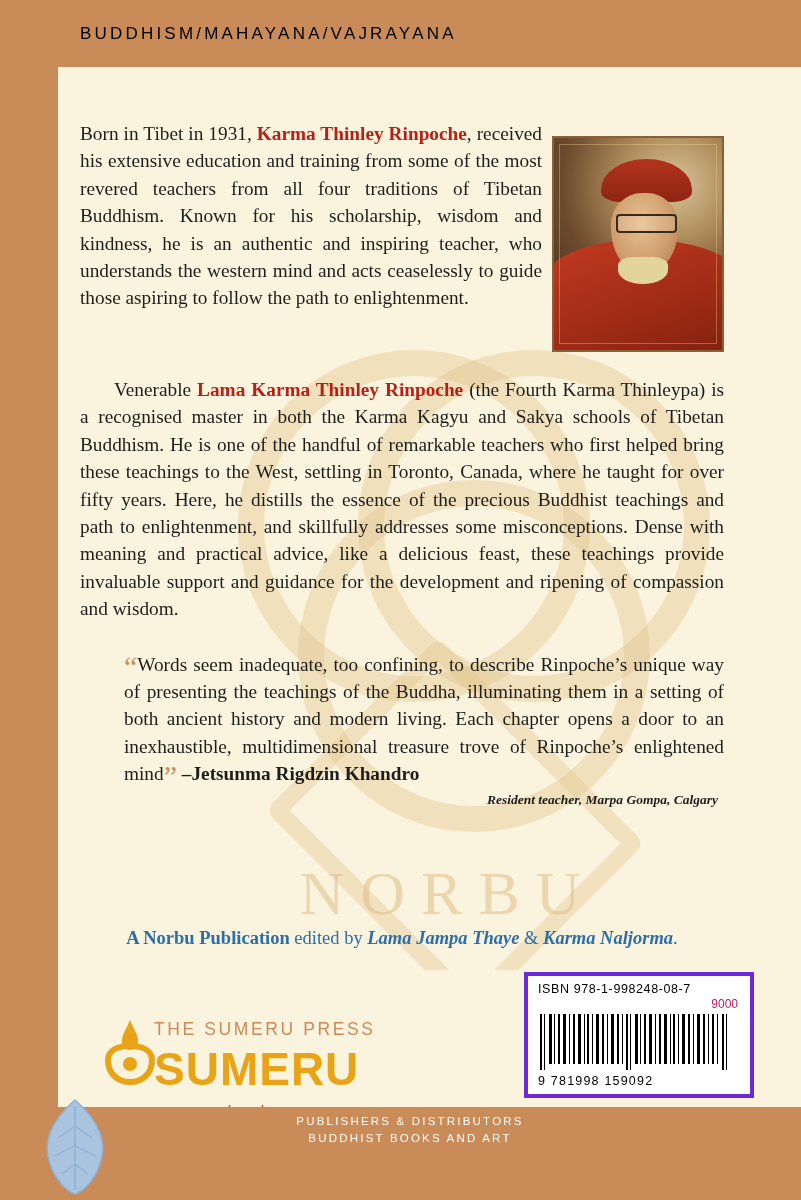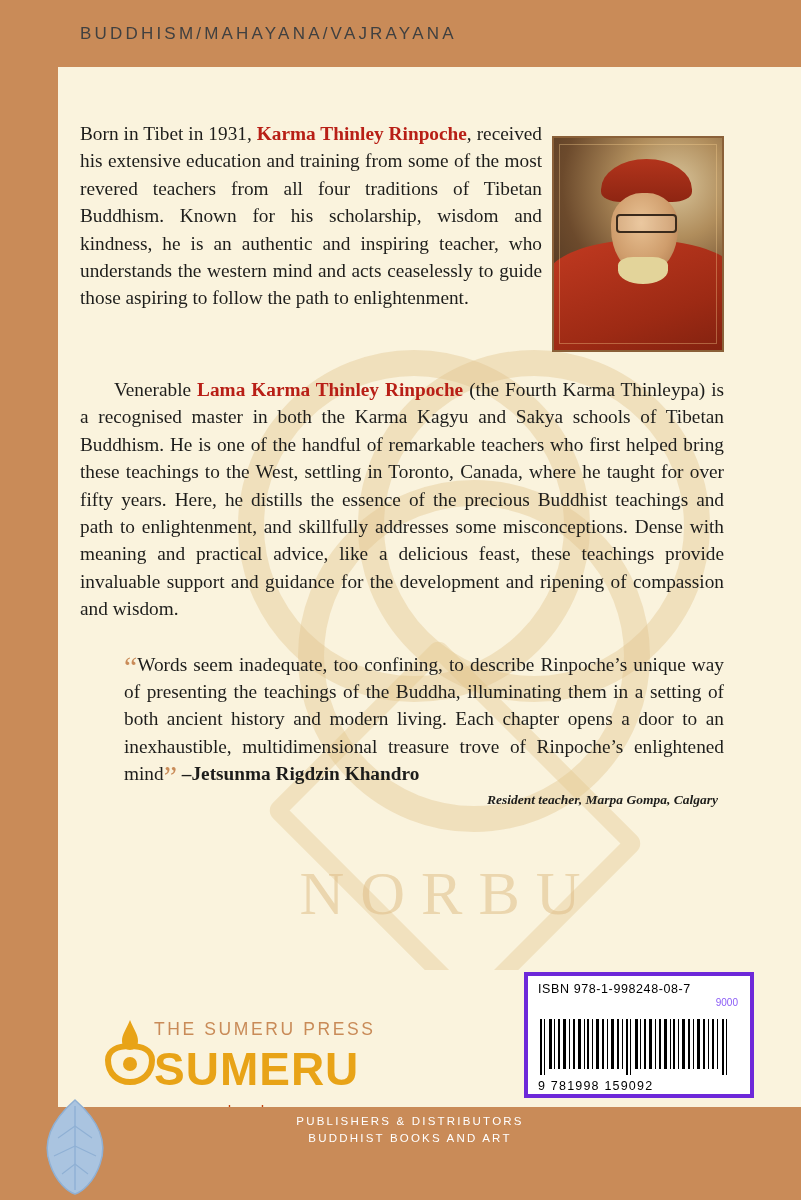--- a/index.html
+++ b/index.html
@@ -37,21 +37,21 @@
     left: 0;
     top: 0;
     width: 801px;
     height: 67px;
     background: #c98b58;
   }
   .top-band-text {
     position: absolute;
     left: 80px;
     top: 24px;
-    color: #404040;
+    color: #000000;
     font-family: "Liberation Sans", sans-serif;
     font-size: 17px;
     letter-spacing: 3.2px;
     font-weight: 400;
   }
 
   
   .bottom-band {
     position: absolute;
     left: 0;
@@ -331,24 +331,24 @@
   }
   .isbn-text {
     font-family: "Liberation Sans", sans-serif;
     font-size: 12.5px;
     color: #000;
     letter-spacing: 0.6px;
     margin: 6px 0 0 10px;
   }
   .isbn-9000 {
     font-family: "Liberation Sans", sans-serif;
-    font-size: 10px;
-    color: #8b5cf6;
+    font-size: 12px;
+    color: #be185d;
     text-align: right;
-    margin: 1px 12px 8px 0;
+    margin: 1px 12px 0 0;
   }
   .barcode {
     margin: 3px 0 0 10px;
     width: 200px;
     height: 56px;
   }
   .barcode-num {
     font-family: "Liberation Sans", sans-serif;
     font-size: 12.5px;
     color: #000;
@@ -401,20 +401,21 @@
 
     <p class="para para-2"><span>Venerable </span><span class="hl">Lama Karma Thinley Rinpoche</span><span> (the Fourth Karma Thinleypa) is a recognised master in both the Karma Kagyu and Sakya schools of Tibetan Buddhism. He is one of the handful of remarkable teachers who first helped bring these teachings to the West, settling in Toronto, Canada, where he taught for over fifty years. Here, he distills the essence of the precious Buddhist teachings and path to enlightenment, and skillfully addresses some misconceptions. Dense with meaning and practical advice, like a delicious feast, these teachings provide invaluable support and guidance for the development and  ripening of compassion and wisdom.</span></p>
 
     <div class="quote-block">
       <p class="quote-text"><span class="qmark">“</span><span>Words seem inadequate, too confining, to describe Rinpoche’s unique way of presenting the teachings of the Buddha, illuminating them in a setting of both ancient history and modern living. Each chapter opens a door to an inexhaustible, multidimensional treasure trove of Rinpoche’s enlightened mind</span><span class="qmark">”</span> <span class="attrib">–Jetsunma Rigdzin Khandro</span></p>
       <div class="resident">Resident teacher, Marpa Gompa, Calgary</div>
     </div>
 
   </div>
 
+  <div class="credit"><span class="lead">A Norbu Publication</span><span class="plain"> edited by </span><span class="name">Lama Jampa Thaye</span><span class="plain"> &amp; </span><span class="name">Karma Naljorma</span><span class="plain">.</span></div>
 
   <div class="publisher">
     <div class="pub-top">THE SUMERU PRESS</div>
     <div class="pub-main">
       <svg class="pub-lamp" viewBox="0 0 60 78">
         <path d="M30 4 C26 14 22 18 22 25 C22 31 26 34 30 34 C34 34 38 31 38 25 C38 18 34 14 30 4 Z" fill="#e8a317"></path>
         <path d="M8 44 C8 34 18 30 30 30 C42 30 52 34 52 44 C52 58 42 66 30 66 C18 66 8 58 8 44 Z" fill="none" stroke="#e8a317" stroke-width="6"></path>
         <circle cx="30" cy="48" r="7" fill="#e8a317"></circle>
       </svg>
       <div class="pub-name">SUMERU</div>

